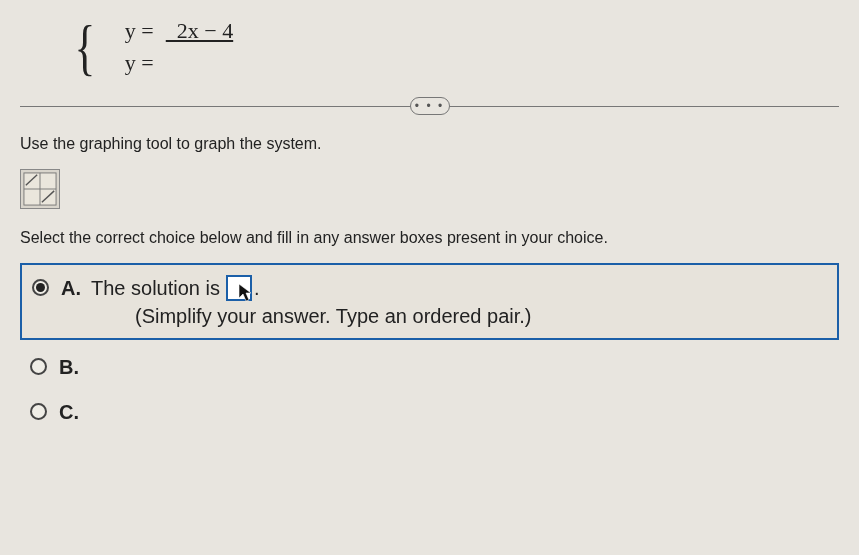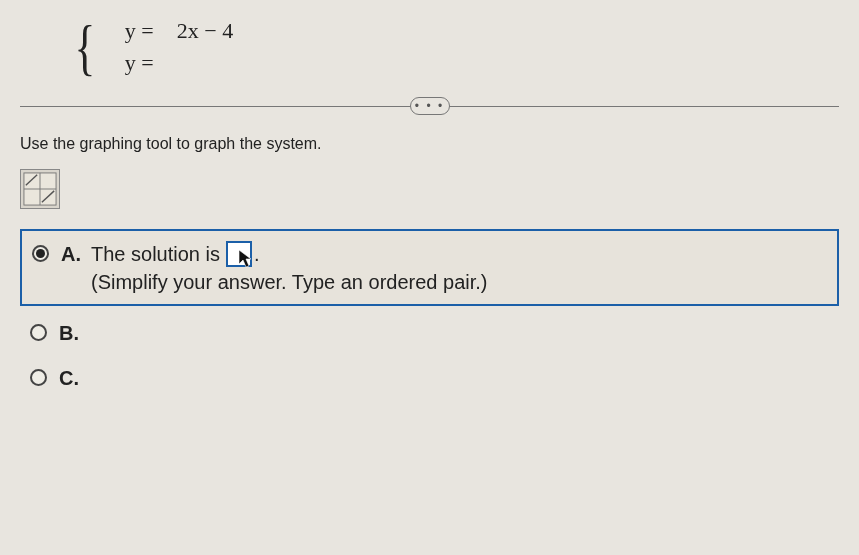--- a/index.html
+++ b/index.html
@@ -26,21 +26,21 @@
     font-size: 62px;
     line-height: 56px;
     font-weight: 300;
     margin-right: 6px;
     font-family: "Times New Roman", serif;
     transform: scaleX(0.7);
   }
   .eq-rows { display: flex; flex-direction: column; gap: 6px; }
   .eq-row { display: flex; }
   .eq-l { width: 52px; text-align: right; padding-right: 4px; }
-  .eq-r { padding-left: 8px; white-space: pre; }
+  .eq-r { padding-left: 8px; white-space: pre; text-decoration: underline; }
   .hr-wrap { position: relative; margin: 30px 0 28px 0; }
   .hr-line { border: none; border-top: 1px solid #777; margin: 0; }
   .more-pill {
     position: absolute;
     left: 50%;
     top: -9px;
     transform: translateX(-50%);
     width: 40px;
     height: 18px;
     border: 1px solid #777;
@@ -110,21 +110,21 @@
     position: relative;
   }
   .cursor-arrow {
     position: absolute;
     left: 10px;
     top: 6px;
     width: 16px;
     height: 20px;
     pointer-events: none;
   }
-  .choice-line2 { margin-top: 4px; }
+  .choice-line2 { margin-top: 4px; margin-left: 44px; }
 </style>
 </head>
 <body>
 
 <div class="container">
 
   <div class="equations">
     <div class="brace">{</div>
     <div class="eq-rows">
       <div class="eq-row">
@@ -149,20 +149,21 @@
   <div class="graph-tool">
     <svg viewBox="0 0 36 36">
       <rect x="1" y="1" width="34" height="34" fill="#eae6dc" stroke="#777" stroke-width="1"></rect>
       <line x1="18" y1="1" x2="18" y2="35" stroke="#777" stroke-width="1"></line>
       <line x1="1" y1="18" x2="35" y2="18" stroke="#777" stroke-width="1"></line>
       <line x1="3" y1="14" x2="15" y2="3" stroke="#555" stroke-width="1.5"></line>
       <line x1="20" y1="32" x2="33" y2="20" stroke="#555" stroke-width="1.5"></line>
     </svg>
   </div>
 
+  <div class="instr">Select the correct choice below and fill in any answer boxes present in your choice.</div>
 
   <div class="choices">
 
     <div class="choice-row selected">
       <div class="radio on"></div>
       <div class="choice-letter">A.</div>
       <div class="choice-body">
         <div class="choice-line1">
           <span>The solution is</span>
           <span class="answer-box" value="">

